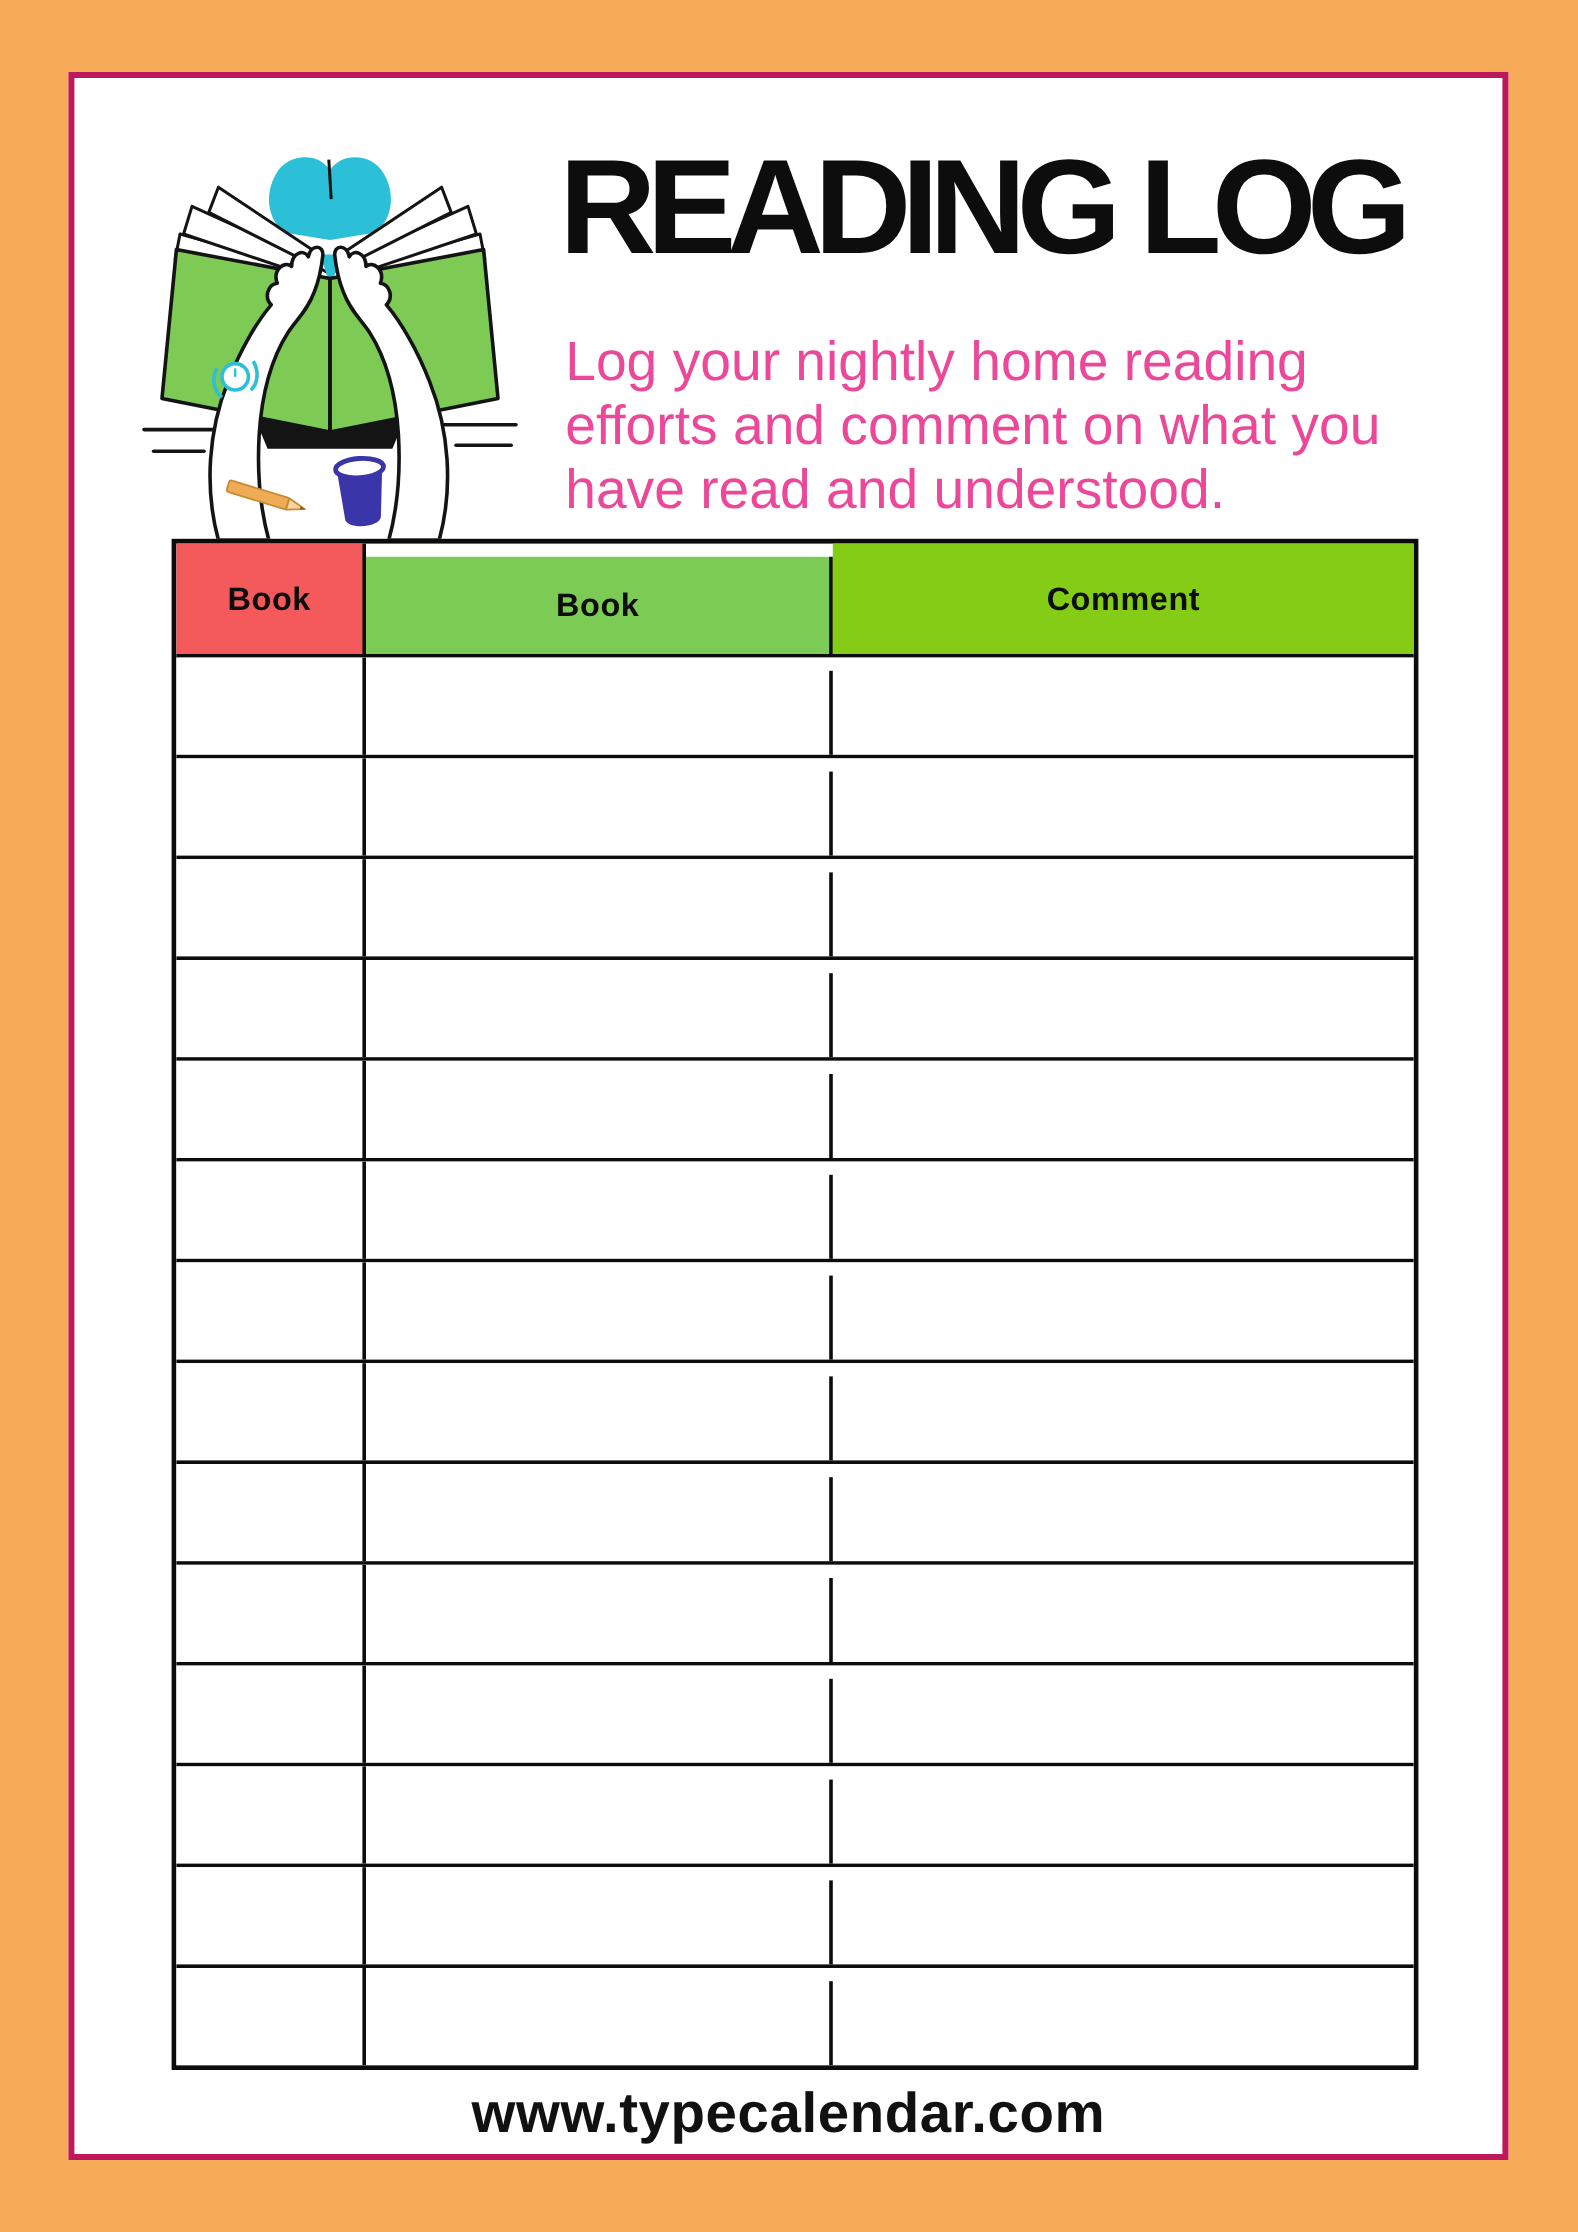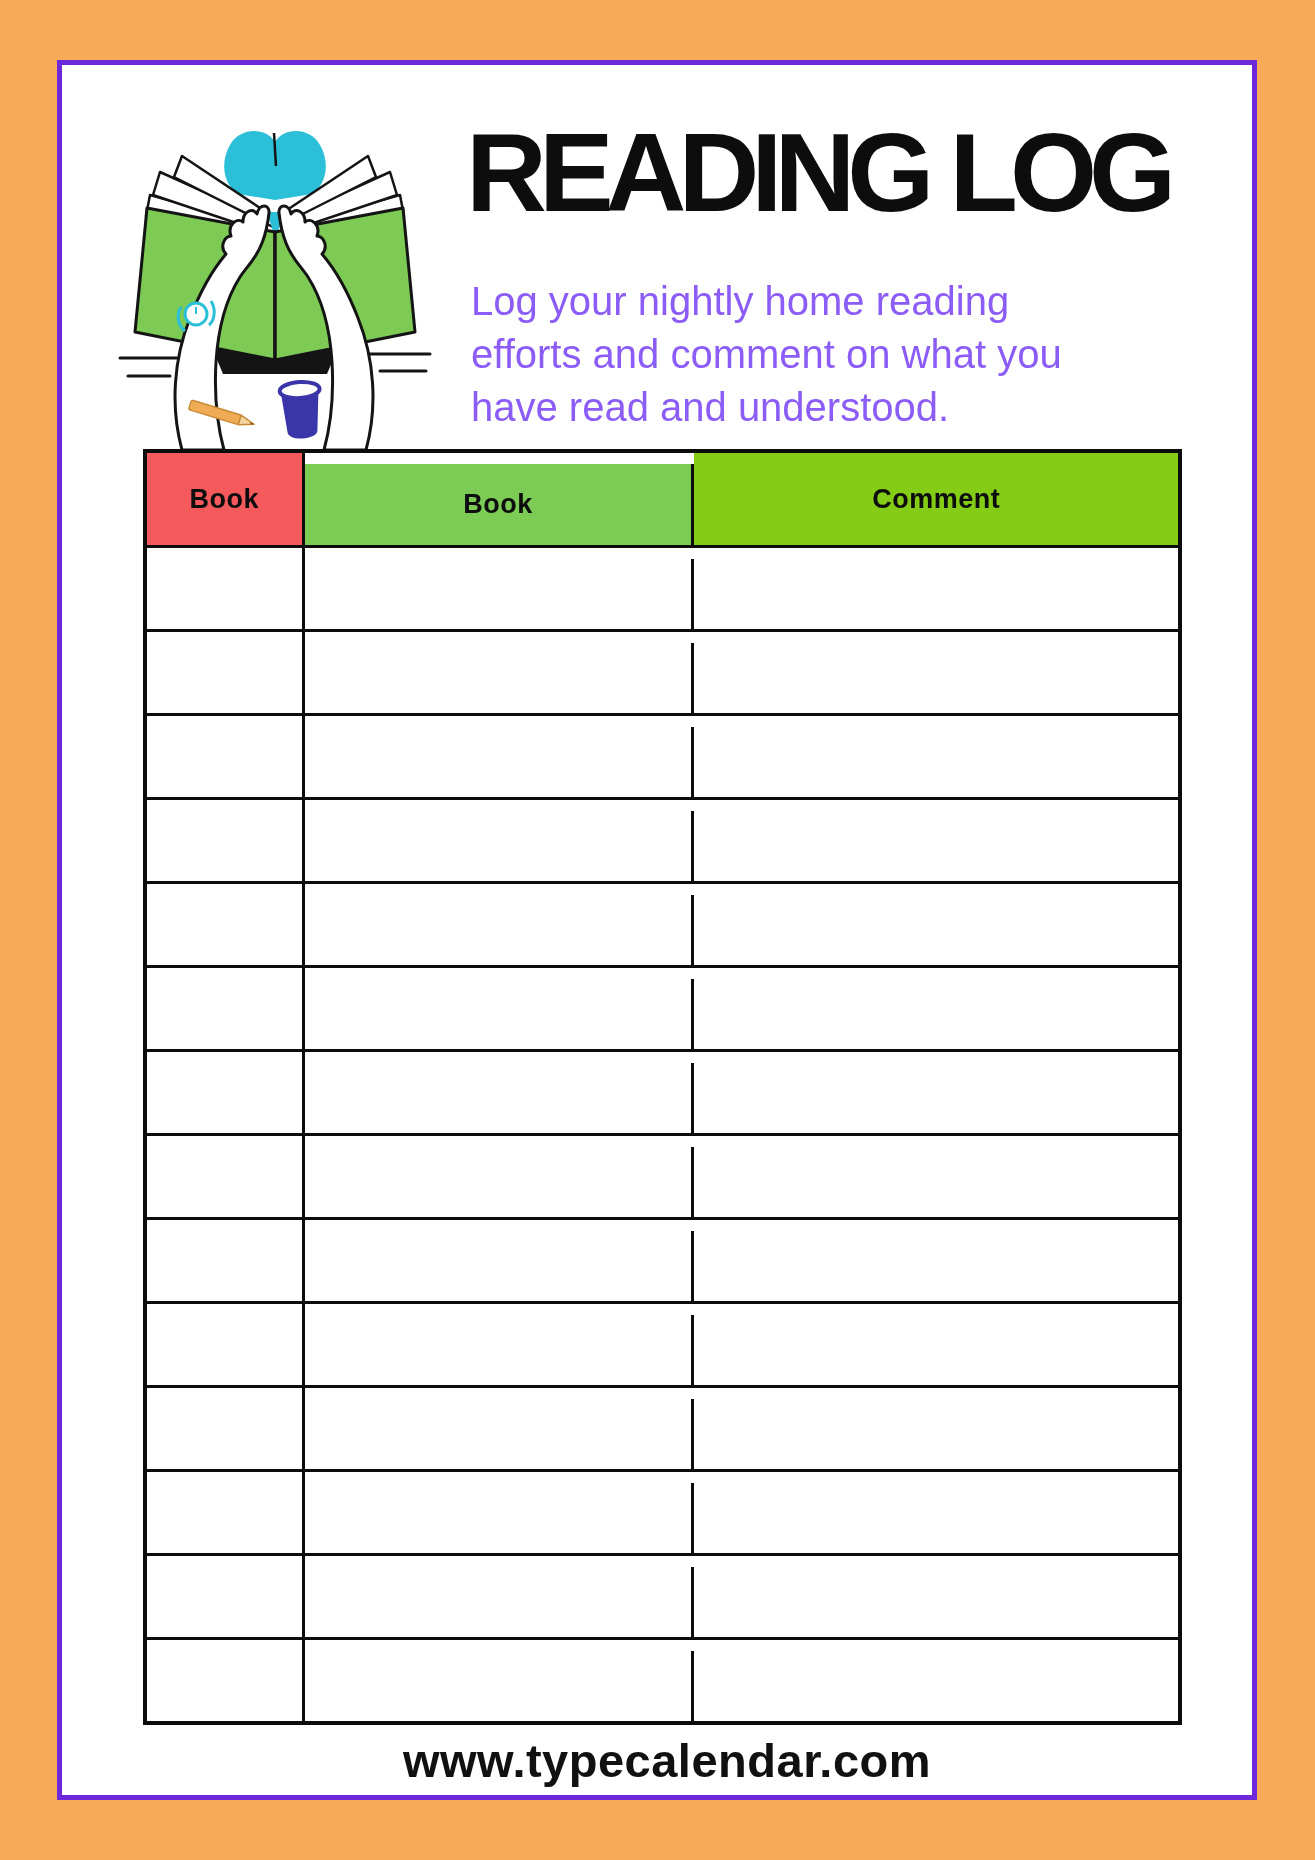--- a/index.html
+++ b/index.html
@@ -8,43 +8,43 @@
     position: relative;
     background: #f7ab59;
     font-family: "Liberation Sans", sans-serif;
     overflow: hidden;
   }
   .page {
     position: absolute;
     left: 57px; top: 60px;
     width: 1200px; height: 1740px;
     background: #ffffff;
-    border: 5px solid #6d28d9;
+    border: 5px solid #be185d;
   }
   .illustration {
     position: absolute;
     left: 28px; top: 35px;
     width: 365px; height: 370px;
   }
   .title {
     position: absolute;
     left: 404px; top: 52px;
     font-size: 112px;
     font-weight: bold;
     letter-spacing: -8px;
     color: #0d0d0d;
     white-space: nowrap;
     line-height: 1;
   }
   .subtitle {
     position: absolute;
     left: 409px; top: 210px;
-    font-size: 40px;
+    font-size: 46px;
     line-height: 53px;
-    color: #8b5cf6;
+    color: #ec4899;
   }
   .subtitle span { display: block; }
   .log-table {
     position: absolute;
     left: 81px; top: 384px;
     width: 1039px; height: 1276px;
     border: 4px solid #0c0c0c;
     display: flex;
     flex-direction: column;
     background: #ffffff;
@@ -69,21 +69,21 @@
   .tbody { flex: 1; display: flex; flex-direction: column; }
   .trow { flex: 1; display: flex; border-bottom: 3px solid #0c0c0c; background: #fff; }
   .trow:last-child { border-bottom: none; }
   .cell { border-right: 3px solid #0c0c0c; }
   .cell:last-child { border-right: none; }
   .c0 { width: 15.3%; }
   .c1 { width: 37.8%; margin-top: 11px; }
   .c2 { width: 46.9%; }
   .footer {
     position: absolute;
-    bottom: 7px; left: 10px;
+    bottom: 7px; left: 0;
     width: 100%;
     text-align: center;
     font-size: 47px;
     font-weight: bold;
     color: #111111;
     letter-spacing: 0.5px;
   }
 </style>
 </head>
 <body>

